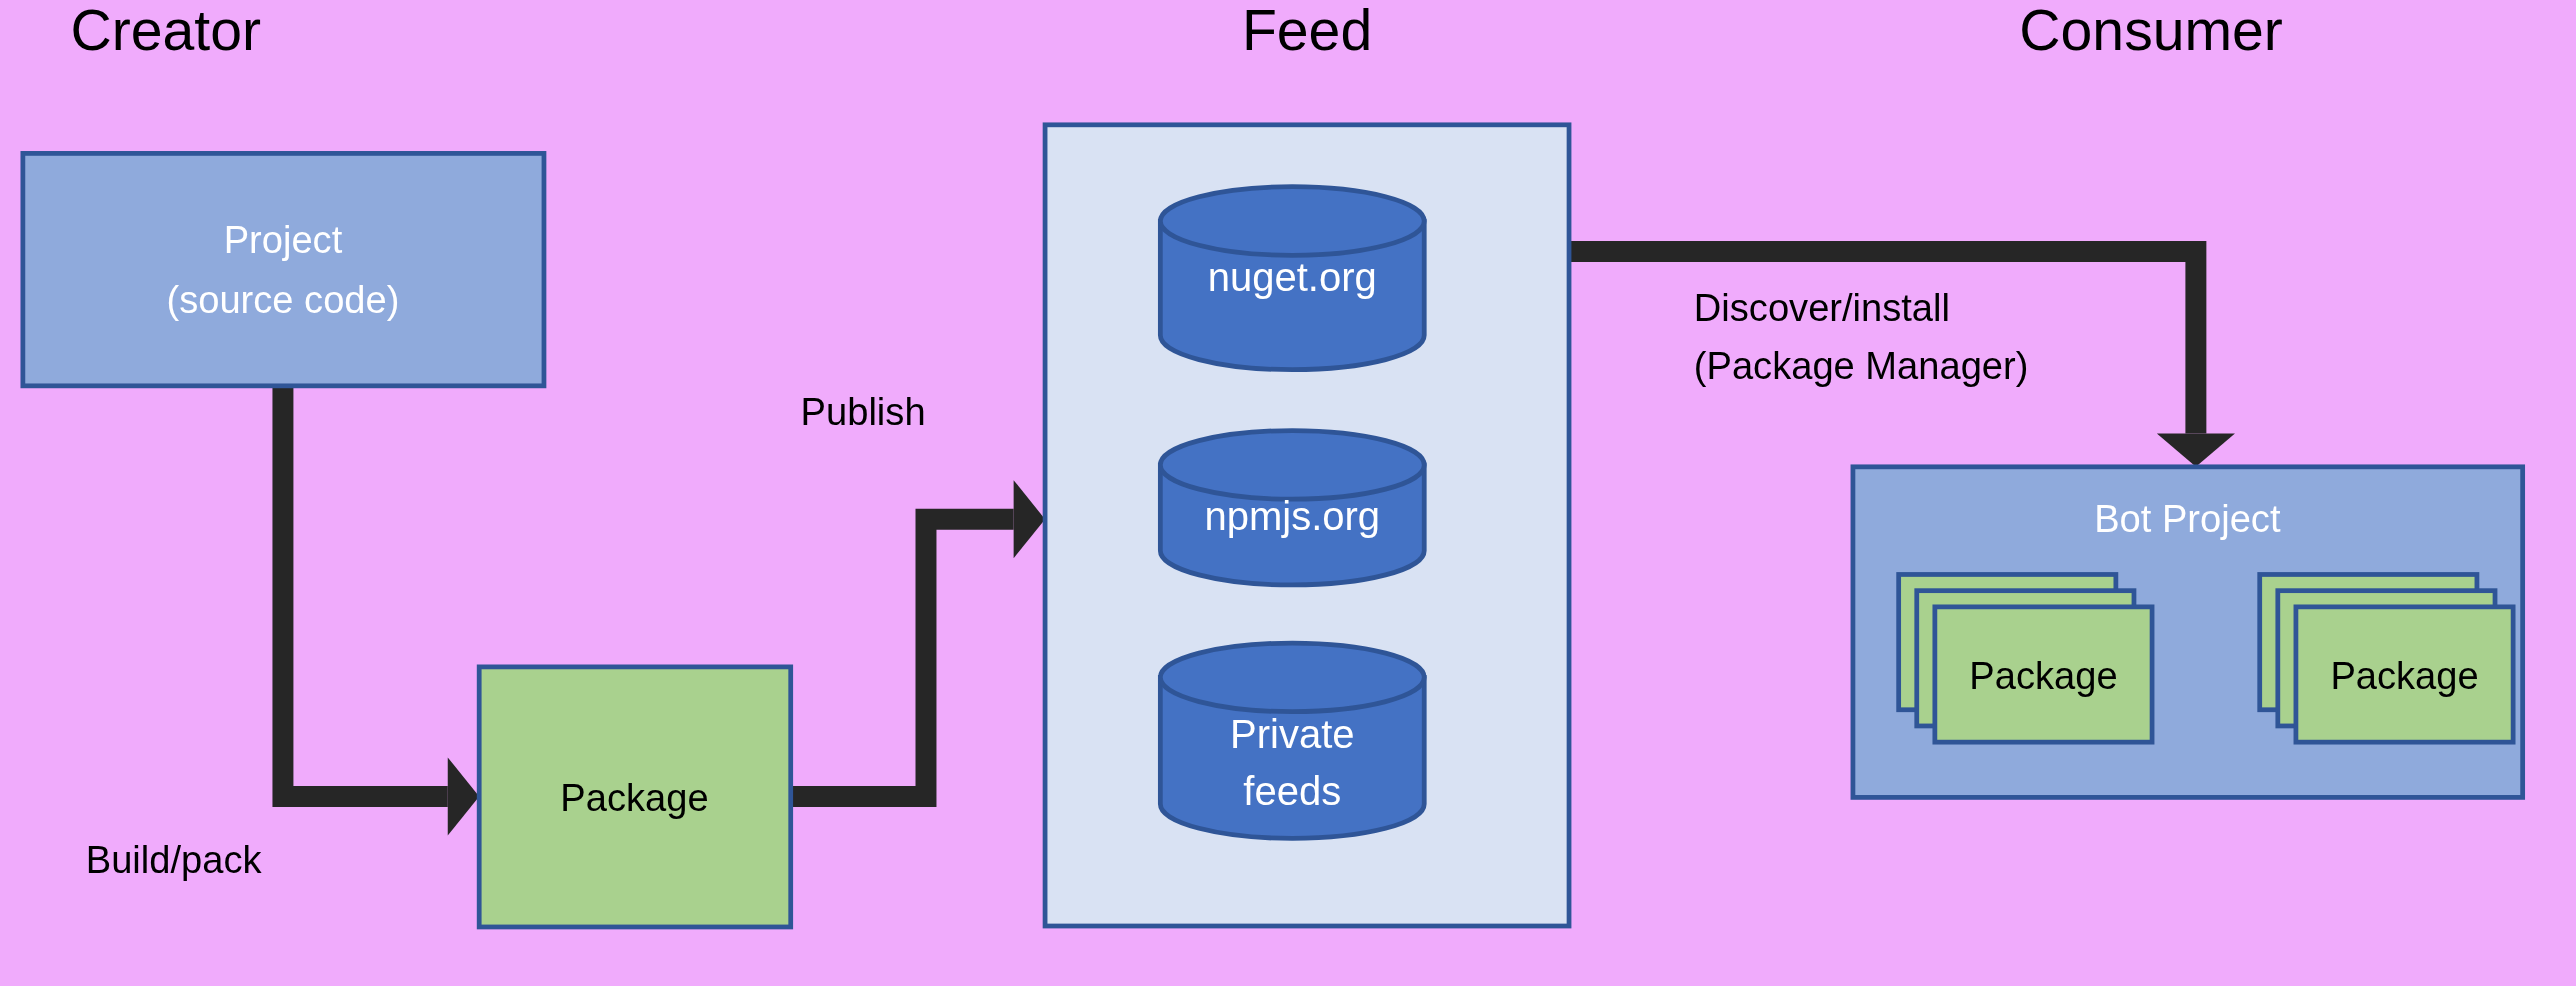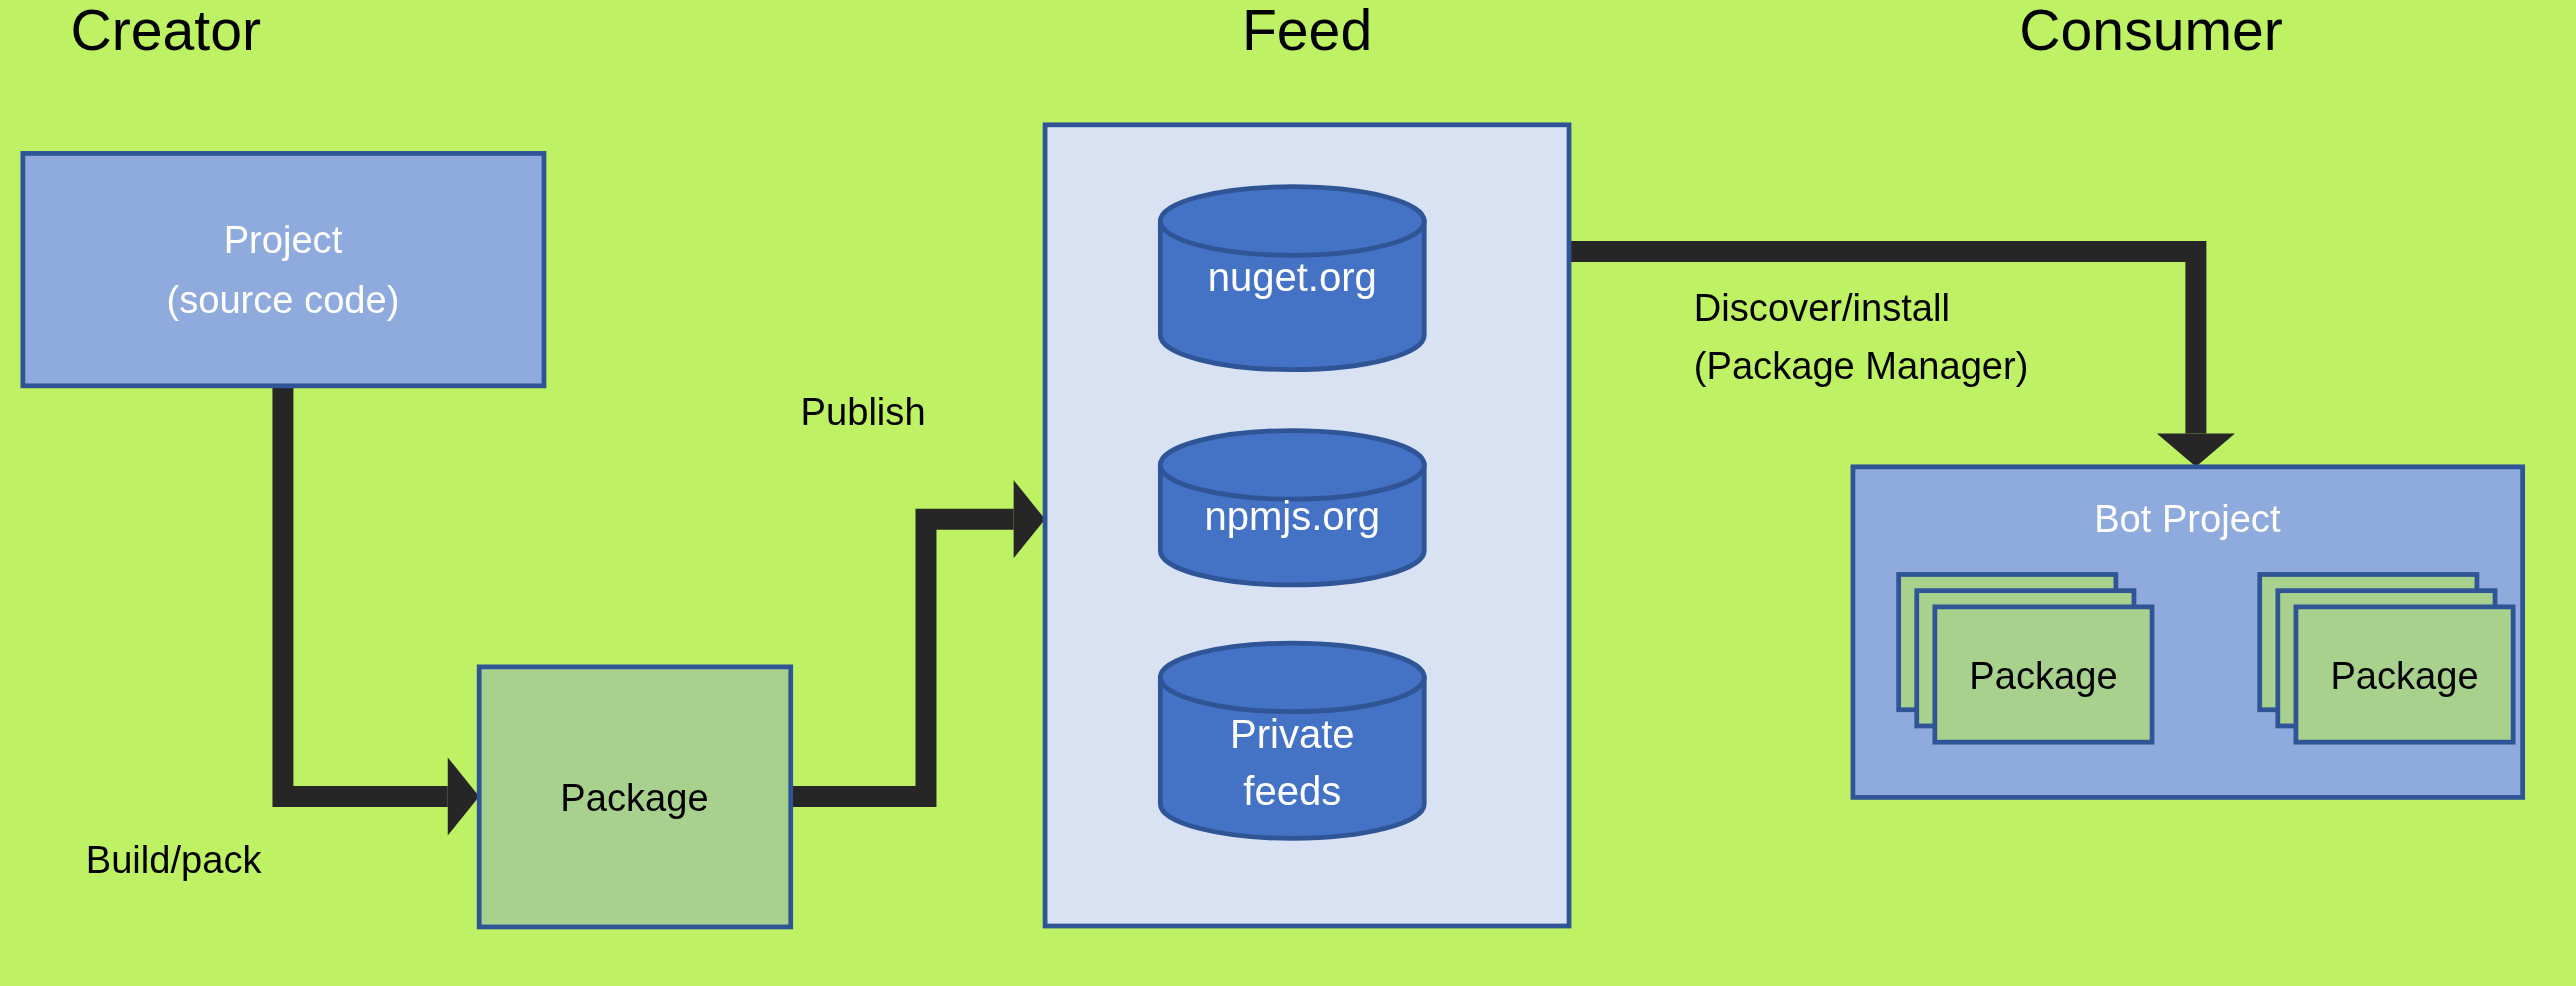--- a/index.html
+++ b/index.html
@@ -10,21 +10,21 @@
   body {
     width: 2576px;
     height: 987px;
     font-family: "Liberation Sans", sans-serif;
     overflow: hidden;
   }
   #diagram-root {
     position: relative;
     width: 2576px;
     height: 987px;
-    background: #bef264;
+    background: #f0abfc;
     text-decoration: underline;
   }
   svg.layer {
     position: absolute;
     top: 0;
     left: 0;
     width: 2576px;
     height: 987px;
   }
   .lane-title {

